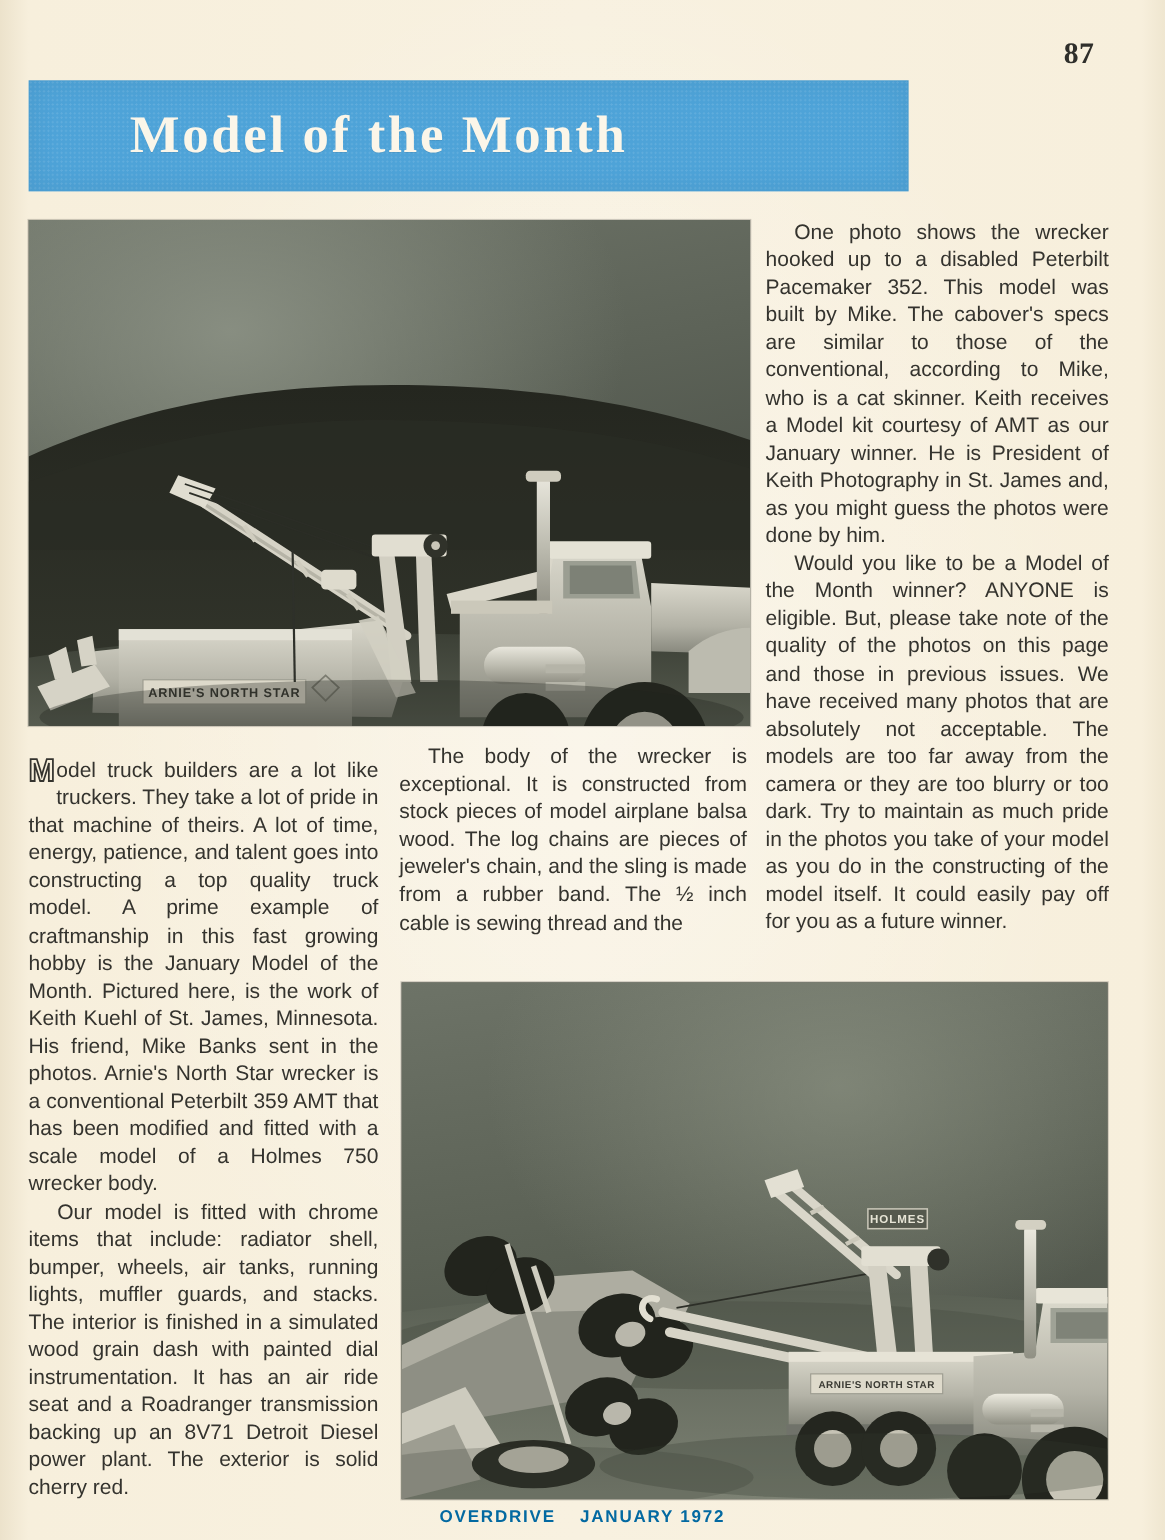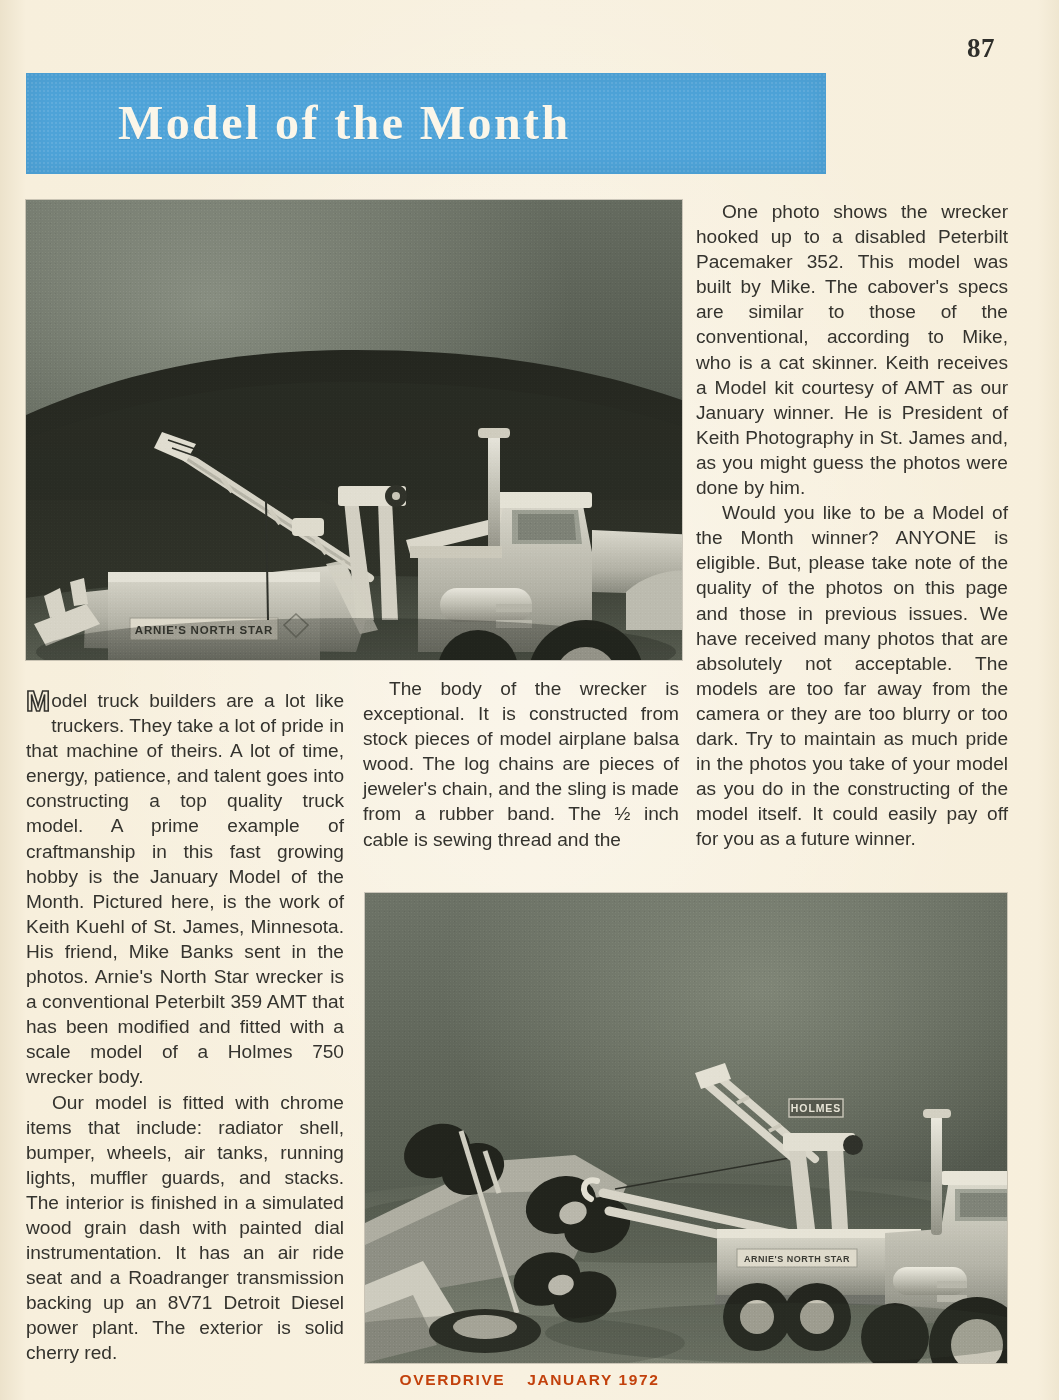--- a/index.html
+++ b/index.html
@@ -101,21 +101,21 @@
     letter-spacing:0;
   }
 
   
   .footer{
     position:absolute;left:0;top:1371px;width:1059px;
     text-align:center;
     font-size:15.5px;
     font-weight:bold;
     letter-spacing:1.6px;
-    color:#c2410c;
+    color:#0369a1;
   }
   .footer .gap{display:inline-block;width:22px;}
 </style>
 </head>
 <body>
 
 <div class="paper-texture"></div>
 
 <div class="page-number">87</div>
 

